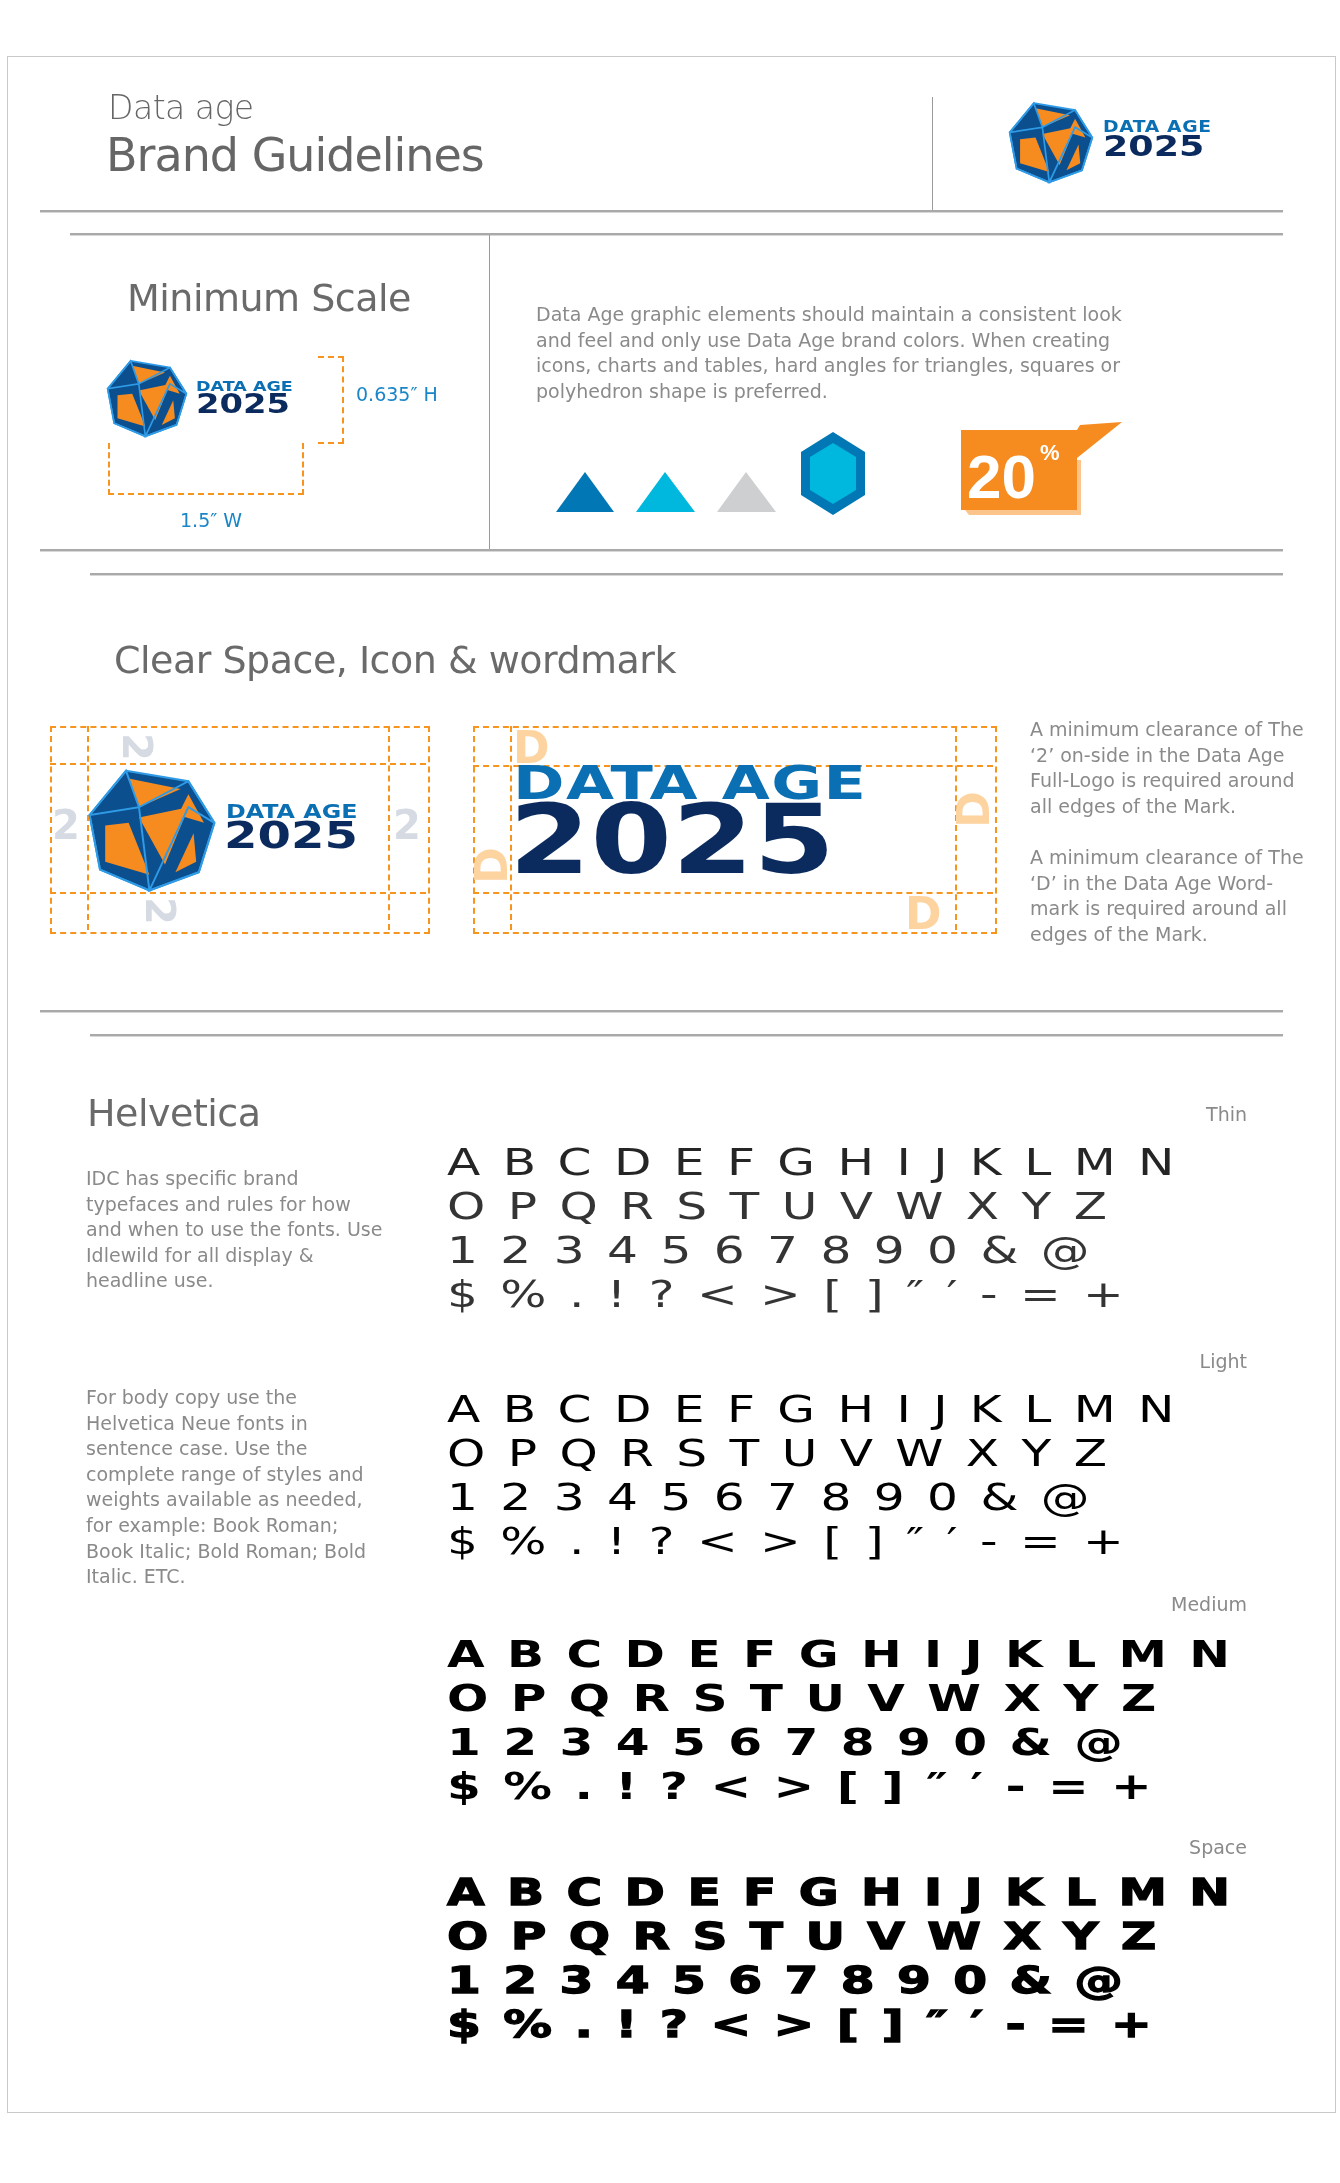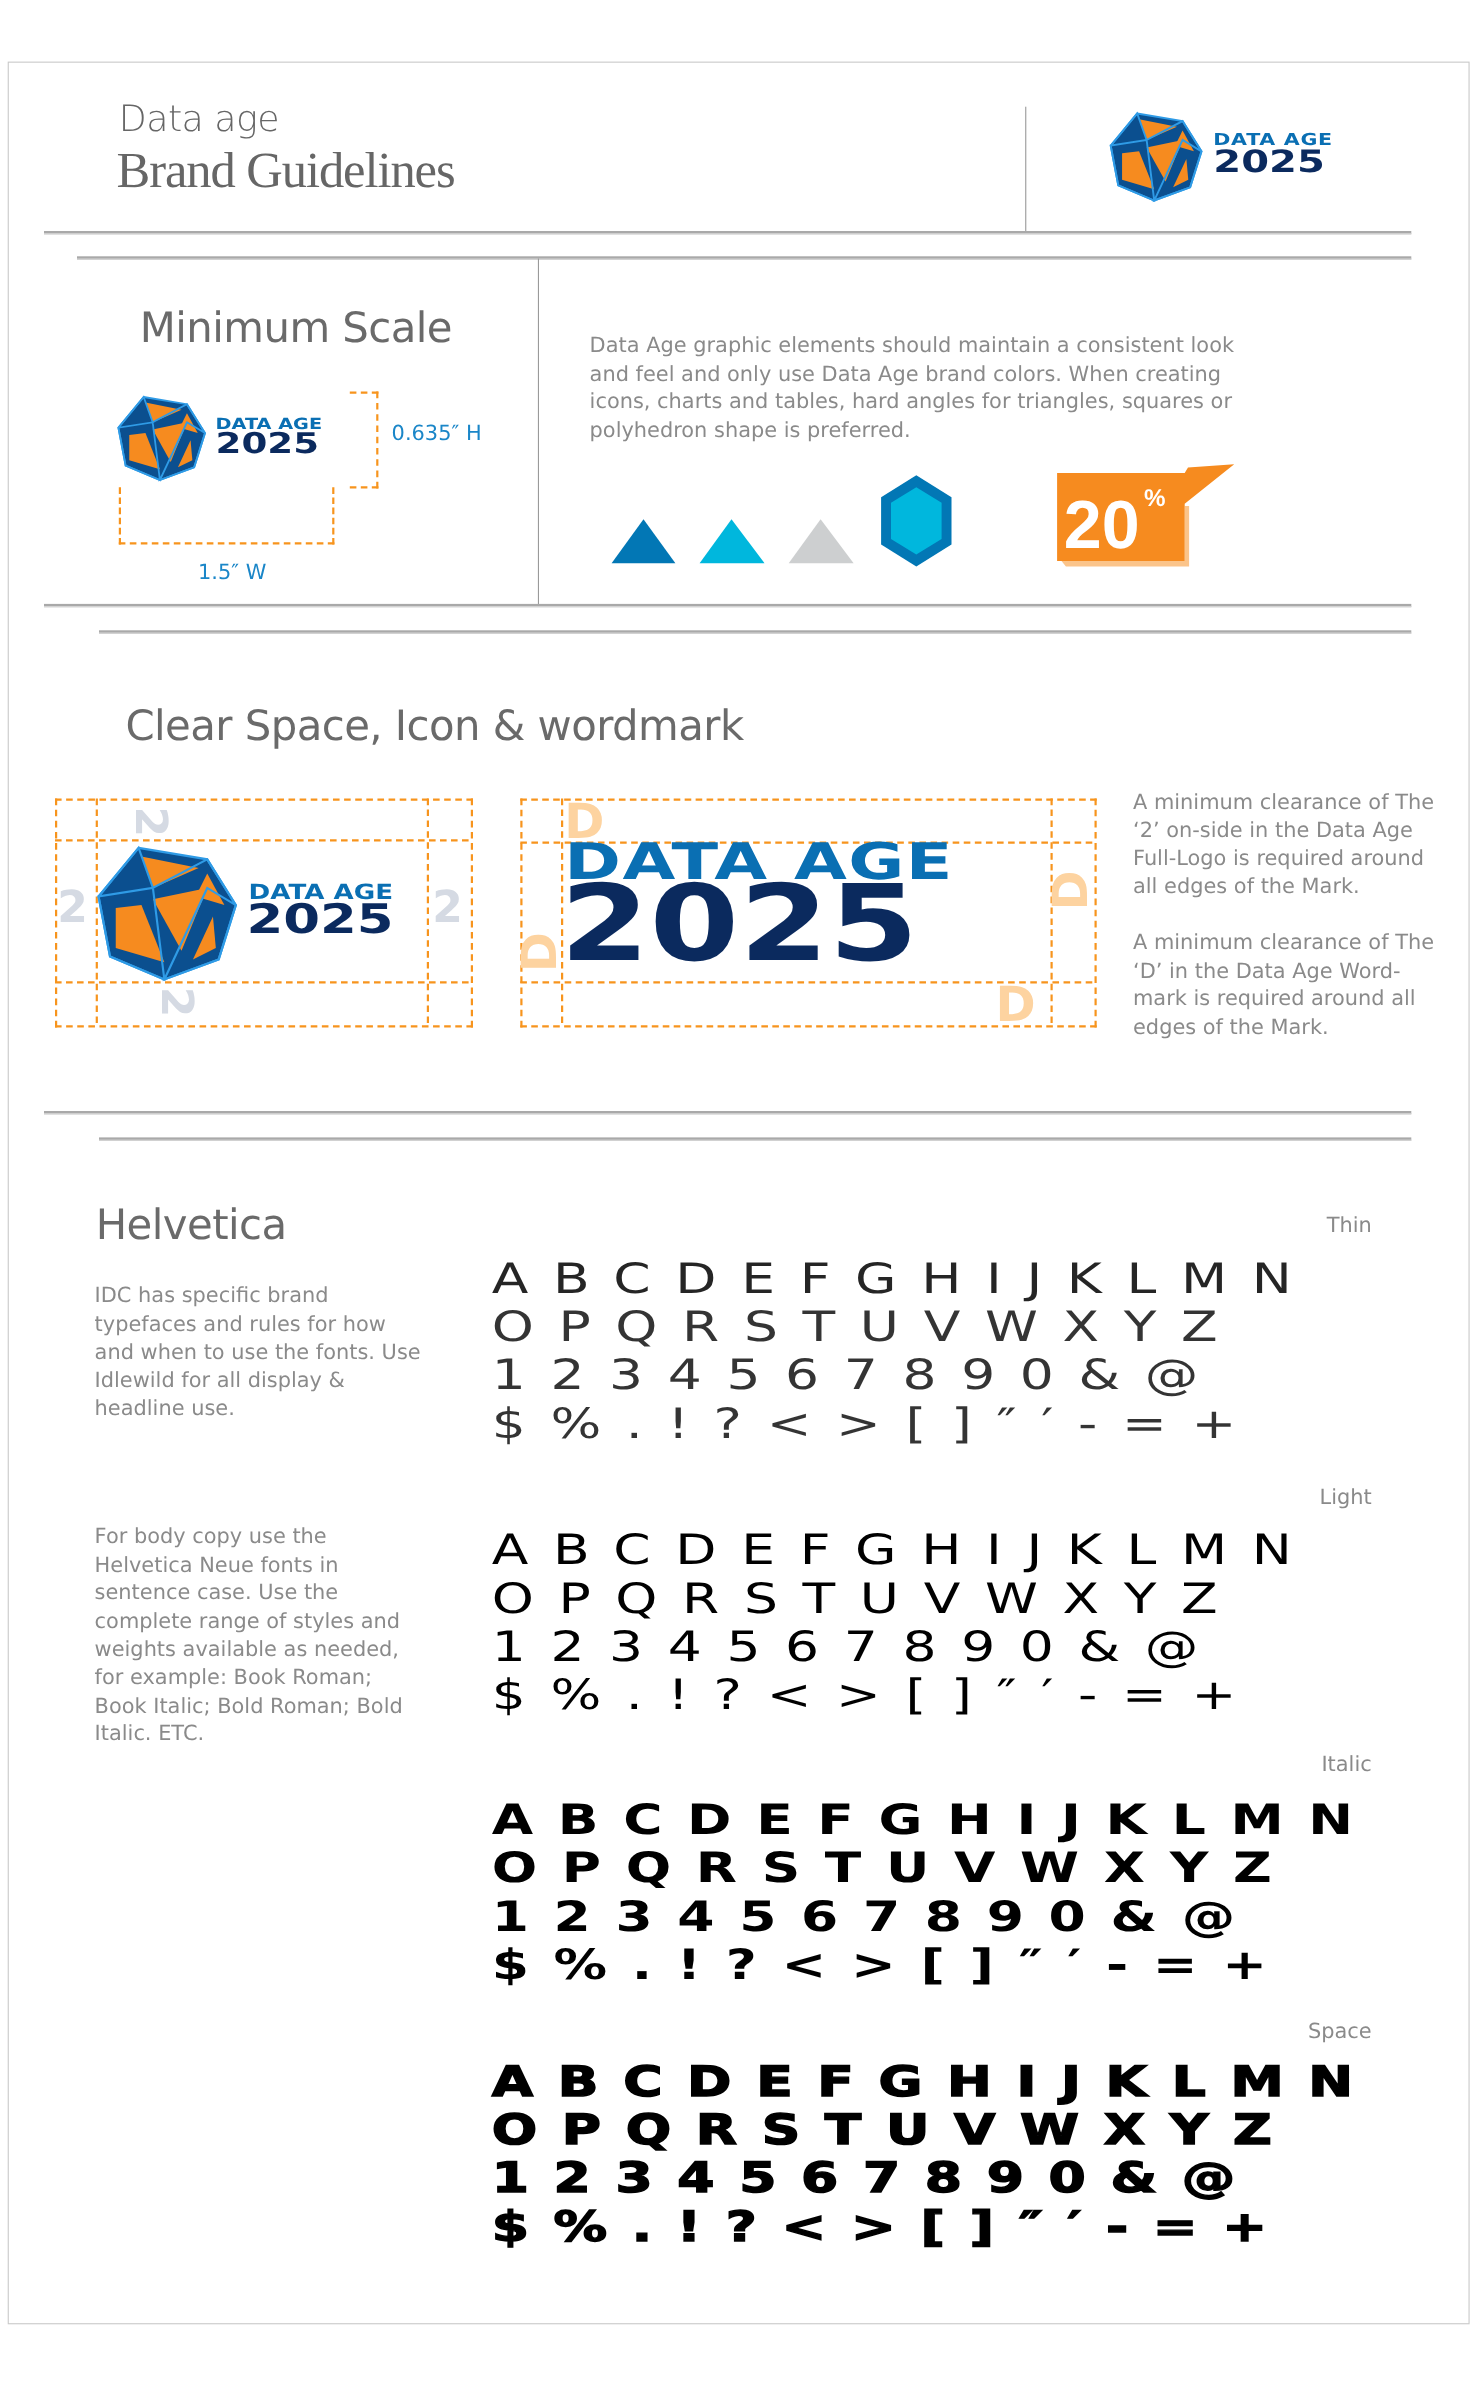--- a/index.html
+++ b/index.html
@@ -22,21 +22,21 @@
   .w-medium{font-weight:bold;}
   .w-bold{font-weight:bold;-webkit-text-stroke:1.3px #000;}
   .ghost{position:absolute;font-family:"DejaVu Sans",sans-serif;font-weight:bold;}
 </style>
 </head>
 <body>
 
 <div class="frame"></div>
 
 <div class="abs title-sm" style="left:108px;top:88px;">Data age</div>
-<div class="abs title-lg" style="left:106px;top:128px;font-family:Liberation Serif, serif;">Brand Guidelines</div>
+<div class="abs title-lg" style="left:106px;top:128px;">Brand Guidelines</div>
 <div class="vline" style="left:932px;top:97px;height:113px;"></div>
 
 <div class="abs" style="left:1008px;top:98px;width:220px;height:90px;">
   <svg width="86" height="86" viewBox="0 0 100 100" style="position:absolute;left:0;top:0;">
     <polygon points="30,6 78,14 98,46 86,84 48,98 10,82 2,40" fill="#0b4f8f" stroke="#2f9be6" stroke-width="2"></polygon>
     <polygon points="32,12 72,20 40,34" fill="#f68b1f"></polygon>
     <polygon points="78,24 90,46 70,40" fill="#f68b1f"></polygon>
     <polygon points="40,42 78,34 60,78" fill="#f68b1f"></polygon>
     <polygon points="14,48 32,46 48,86 14,76" fill="#f68b1f"></polygon>
     <polygon points="82,54 84,76 68,84" fill="#f68b1f"></polygon>
@@ -142,21 +142,21 @@
 <div class="spec-row w-thin" style="top:1184px;">OPQRSTUVWXYZ</div>
 <div class="spec-row w-thin" style="top:1228px;">1234567890&amp;@</div>
 <div class="spec-row w-thin" style="top:1272px;">$%.!?&lt;&gt;[]″′-=+</div>
 
 <div class="spec-label" style="top:1350px;">Light</div>
 <div class="spec-row w-light" style="top:1387px;">ABCDEFGHIJKLMN</div>
 <div class="spec-row w-light" style="top:1431px;">OPQRSTUVWXYZ</div>
 <div class="spec-row w-light" style="top:1475px;">1234567890&amp;@</div>
 <div class="spec-row w-light" style="top:1519px;">$%.!?&lt;&gt;[]″′-=+</div>
 
-<div class="spec-label" style="top:1593px;">Italic</div>
+<div class="spec-label" style="top:1593px;">Medium</div>
 <div class="spec-row w-medium" style="top:1632px;">ABCDEFGHIJKLMN</div>
 <div class="spec-row w-medium" style="top:1676px;">OPQRSTUVWXYZ</div>
 <div class="spec-row w-medium" style="top:1720px;">1234567890&amp;@</div>
 <div class="spec-row w-medium" style="top:1764px;">$%.!?&lt;&gt;[]″′-=+</div>
 
 <div class="spec-label" style="top:1836px;">Space</div>
 <div class="spec-row w-bold" style="top:1870px;">ABCDEFGHIJKLMN</div>
 <div class="spec-row w-bold" style="top:1914px;">OPQRSTUVWXYZ</div>
 <div class="spec-row w-bold" style="top:1958px;">1234567890&amp;@</div>
 <div class="spec-row w-bold" style="top:2002px;">$%.!?&lt;&gt;[]″′-=+</div>

